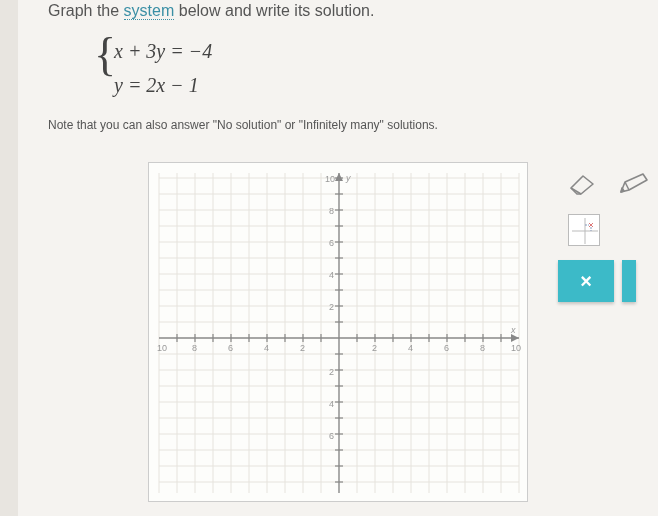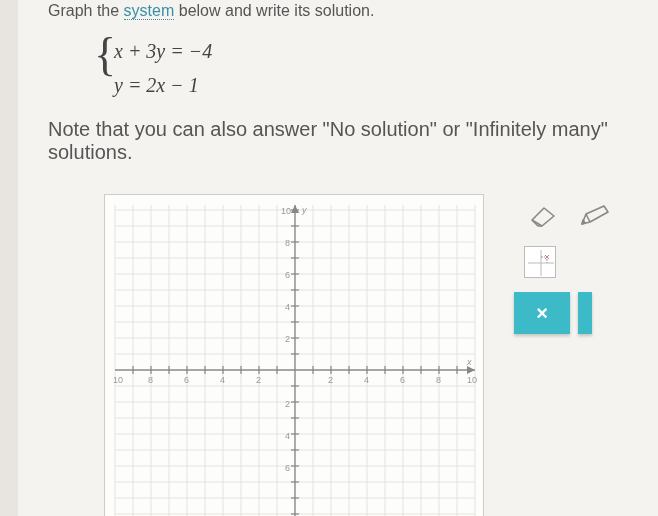--- a/index.html
+++ b/index.html
@@ -44,31 +44,31 @@
     .brace {
       position: absolute;
       left: -4px;
       top: -2px;
       font-size: 46px;
       font-style: normal;
       color: #444;
       line-height: 1;
     }
     .note-text {
-      font-size: 20px;
+      font-size: 12px;
       color: #555;
       margin-top: 16px;
     }
     .work-area {
       margin-top: 30px;
       display: flex;
       gap: 30px;
     }
     .graph-container {
-      margin-left: 56px;
+      margin-left: 100px;
       width: 380px;
       height: 340px;
       background: #fdfdfb;
       border: 1px solid #ccc;
       position: relative;
     }
     .tools-panel {
       width: 110px;
       display: flex;
       flex-direction: column;

